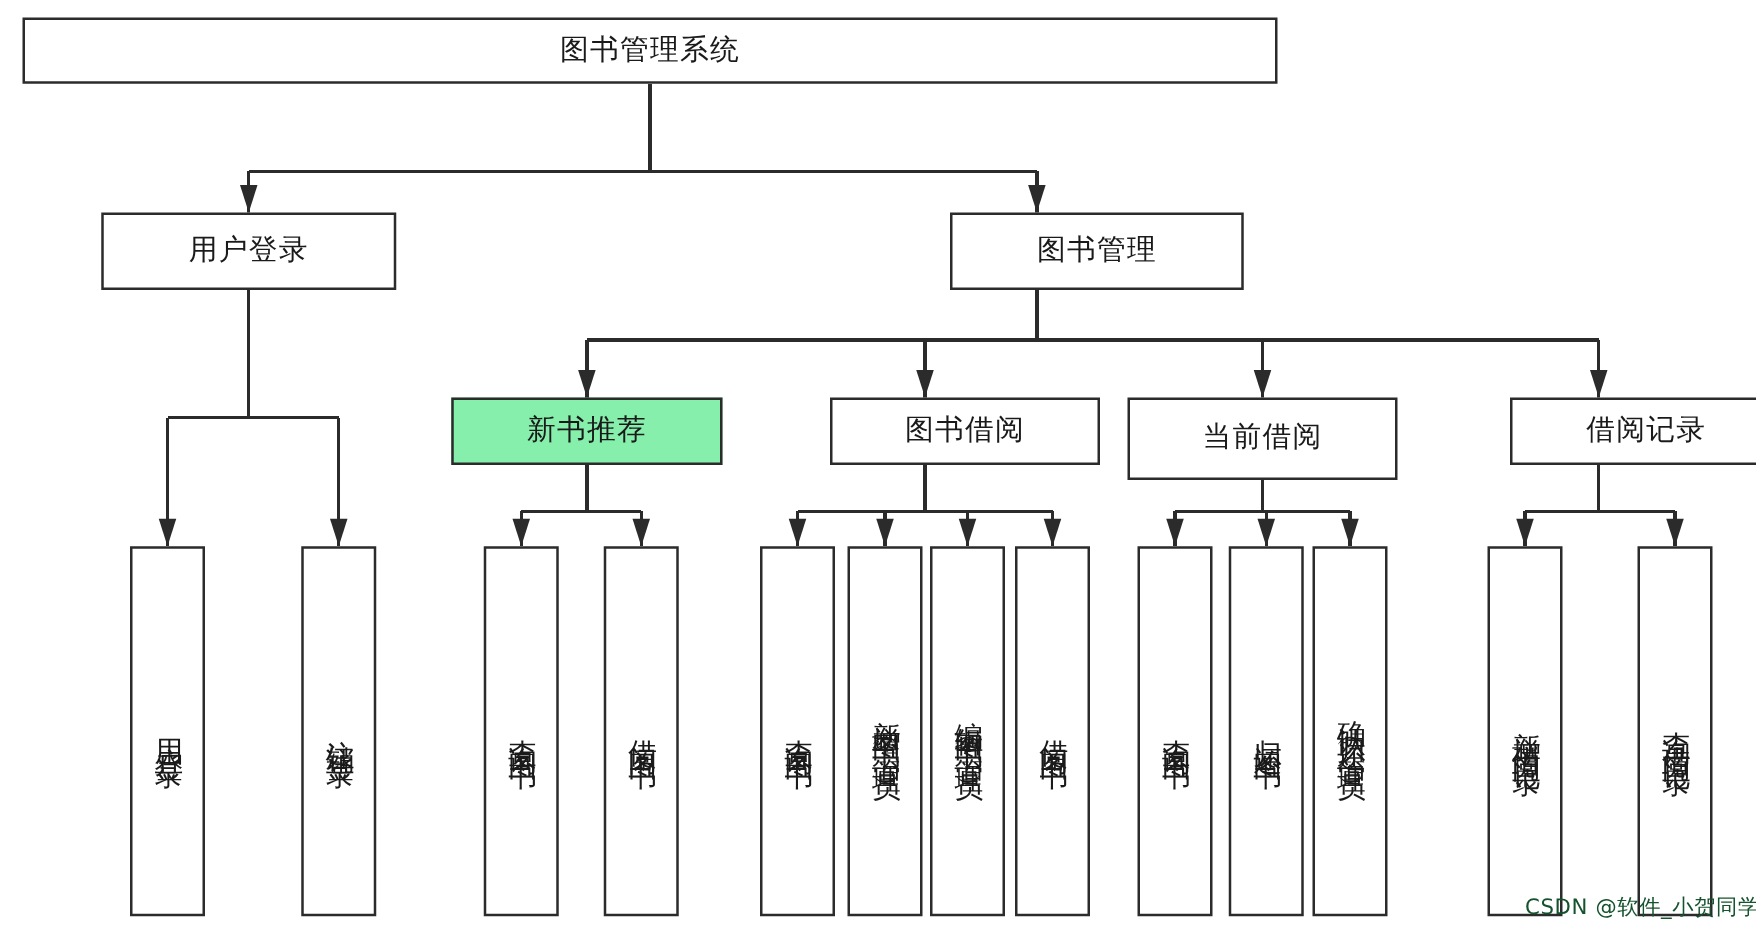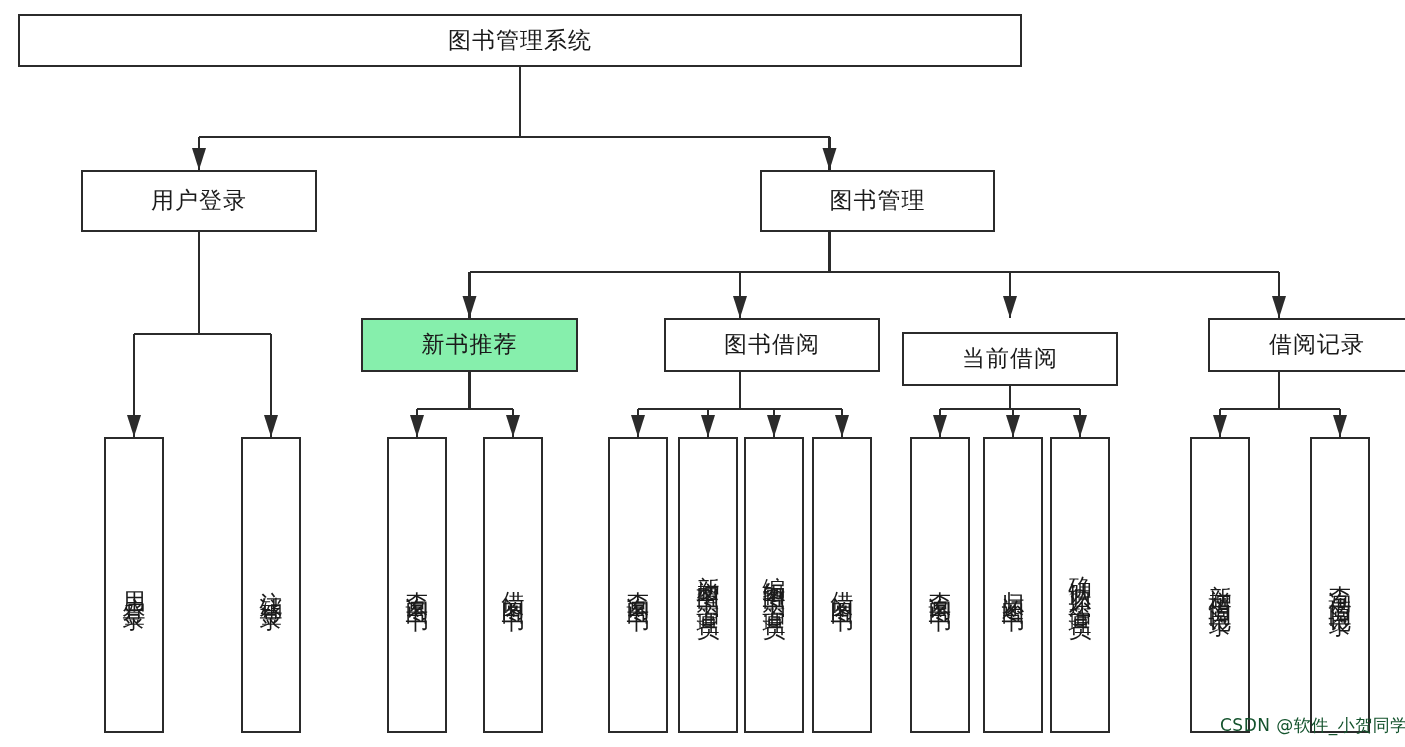--- a/index.html
+++ b/index.html
@@ -132,21 +132,21 @@
       </div>
       <div class="node horiz" style="left: 712px; top: 170px; width: 235px; height: 62px; border-color: rgb(43, 43, 43); background: rgb(255, 255, 255); color: rgb(26, 26, 26); margin-left: 48px;">
         <span class="label">图书管理</span>
       </div>
       <div class="node horiz" style="left: 361px; top: 318px; width: 217px; height: 54px; border-color: rgb(43, 43, 43); background: #86efac; color: rgb(26, 26, 26);">
         <span class="label">新书推荐</span>
       </div>
       <div class="node horiz" style="left: 632px; top: 318px; width: 216px; height: 54px; border-color: rgb(43, 43, 43); background: rgb(255, 255, 255); color: rgb(26, 26, 26); margin-left: 32px;">
         <span class="label">图书借阅</span>
       </div>
-      <div class="node horiz" style="left: 902px; top: 318px; width: 216px; height: 54px; border-color: rgb(43, 43, 43); background: rgb(255, 255, 255); color: rgb(26, 26, 26); margin-top: 14px;">
+      <div class="node horiz" style="left: 902px; top: 318px; width: 216px; height: 66px; border-color: rgb(43, 43, 43); background: rgb(255, 255, 255); color: rgb(26, 26, 26);">
         <span class="label">当前借阅</span>
       </div>
       <div class="node horiz" style="left: 1208px; top: 318px; width: 218px; height: 54px; border-color: rgb(43, 43, 43); background: rgb(255, 255, 255); color: rgb(26, 26, 26);">
         <span class="label">借阅记录</span>
       </div>
       <div class="node vert" style="left: 104px; top: 437px; width: 60px; height: 296px; border-color: rgb(43, 43, 43); background: rgb(255, 255, 255); color: rgb(26, 26, 26);">
         <span class="label">用户登录</span>
       </div>
       <div class="node vert" style="left: 241px; top: 437px; width: 60px; height: 296px; border-color: rgb(43, 43, 43); background: rgb(255, 255, 255); color: rgb(26, 26, 26);">
         <span class="label">注销登录</span>

